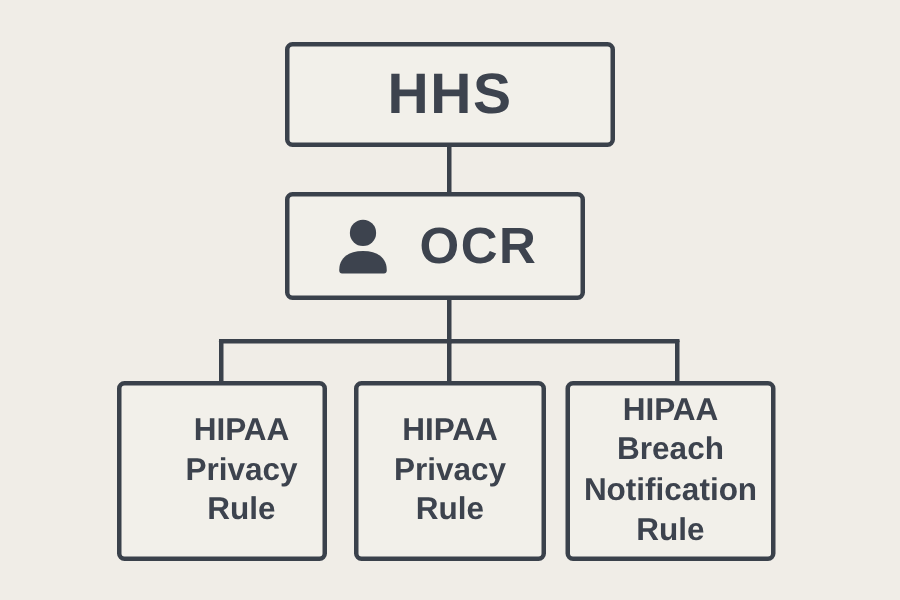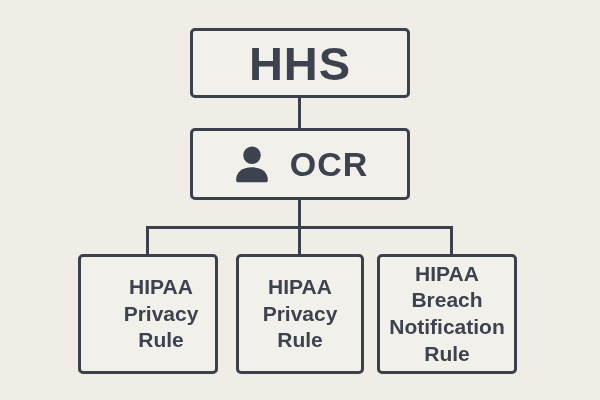--- a/index.html
+++ b/index.html
@@ -7,22 +7,22 @@
   }
   *{margin:0;padding:0;box-sizing:border-box;}
   body{font-family:"Liberation Sans",sans-serif;background:var(--background);}
   .canvas{position:relative;width:600px;height:400px;background:var(--background);overflow:hidden;}
   .node{
     position:absolute;background:var(--box-fill);
     border:3px solid var(--line);border-radius:5px;
     display:flex;align-items:center;justify-content:center;
     color:var(--text);font-weight:bold;text-align:center;
   }
-  .node-hhs{left:190px;top:28px;width:220px;height:70px;font-size:47px;letter-spacing:1px;}
-  .node-ocr{left:190px;top:128px;width:220px;height:72px;font-size:34px;letter-spacing:1px;gap:18px;}
+  .node-hhs{left:190px;top:28px;width:220px;height:70px;font-size:38px;letter-spacing:1px;}
+  .node-ocr{left:190px;top:128px;width:200px;height:72px;font-size:34px;letter-spacing:1px;gap:18px;}
   .node-child{width:140px;height:120px;top:254px;font-size:21px;line-height:1.27;padding:4px;}
   .node-child-1{left:78px;padding-left:30px;}
   .node-child-2{left:236px;width:128px;}
   .node-child-3{left:377px;text-align:center;}
   .connector{position:absolute;background:var(--line);}
   .v1{left:298px;top:97px;width:3px;height:33px;}
   .v2{left:298px;top:199px;width:3px;height:30px;}
   .rail{left:146px;top:226px;width:307px;height:3px;border-radius:2px;}
   .d1{left:146px;top:226px;width:3px;height:30px;}
   .d2{left:298px;top:226px;width:3px;height:30px;}

